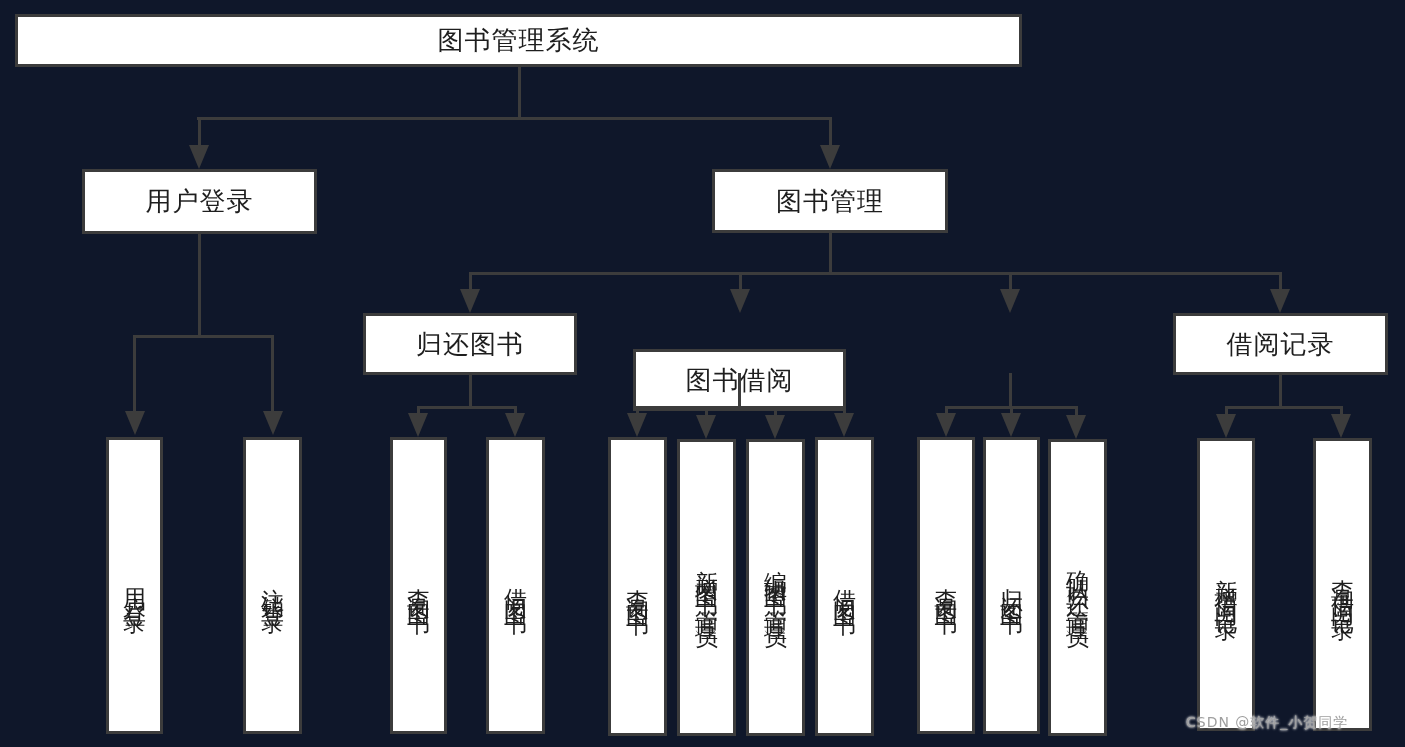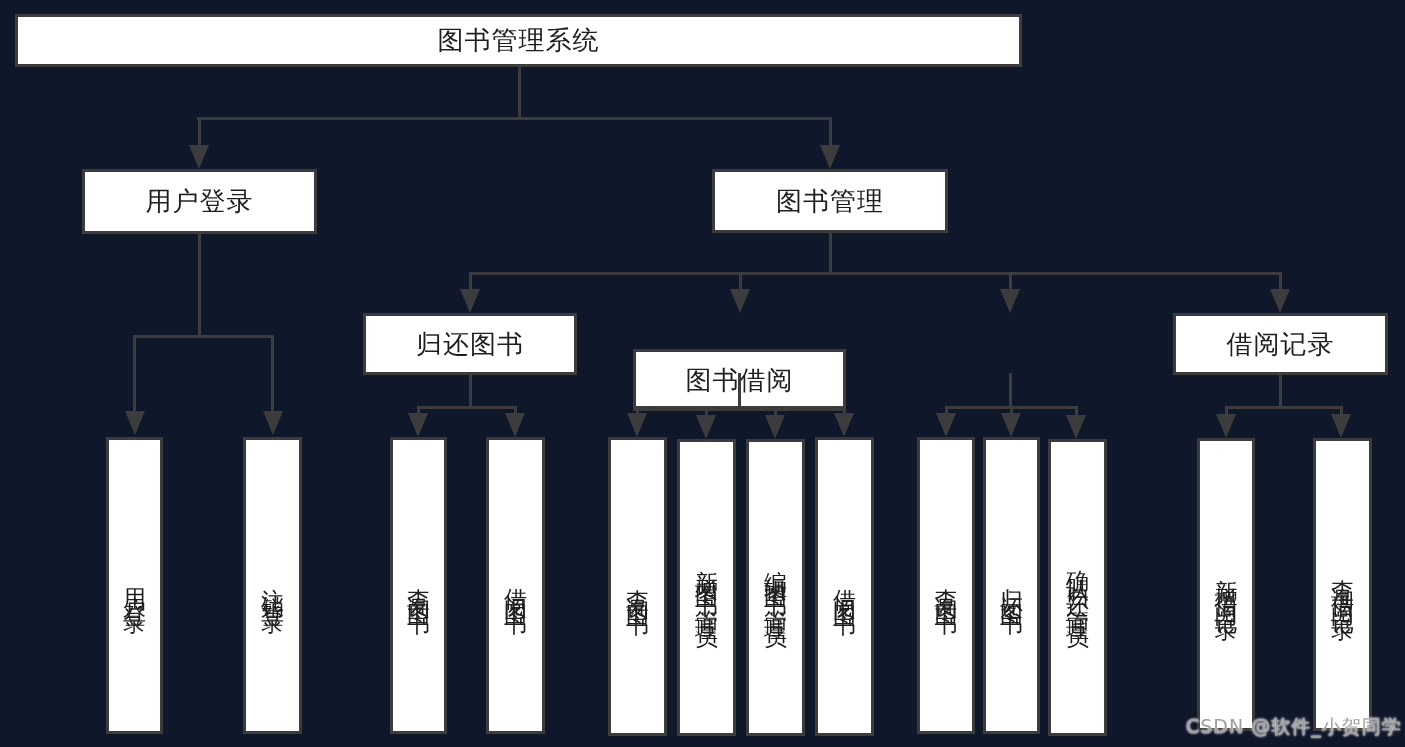--- a/index.html
+++ b/index.html
@@ -37,21 +37,21 @@
   .line{position:absolute;background:var(--line);}
   .arrow{
     position:absolute;width:0;height:0;
     border-left:10px solid transparent;
     border-right:10px solid transparent;
     border-top:24px solid var(--line);
   }
   .watermark{
     position:absolute;
     left:1186px;top:714px;
-    font-size:19px;
+    font-size:14px;
     letter-spacing:1px;
     color:var(--wm);
     white-space:nowrap;
     text-shadow:0 0 3px #ffffff,0 0 2px #ffffff;
   }
 </style>
 </head>
 <body>
 
 <div class="canvas">

